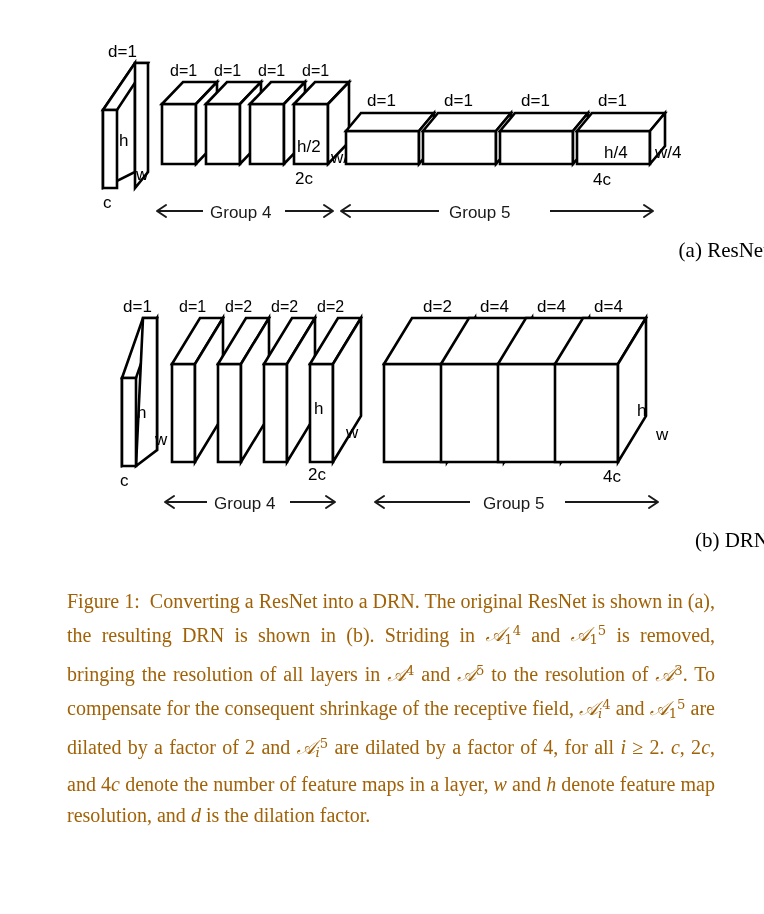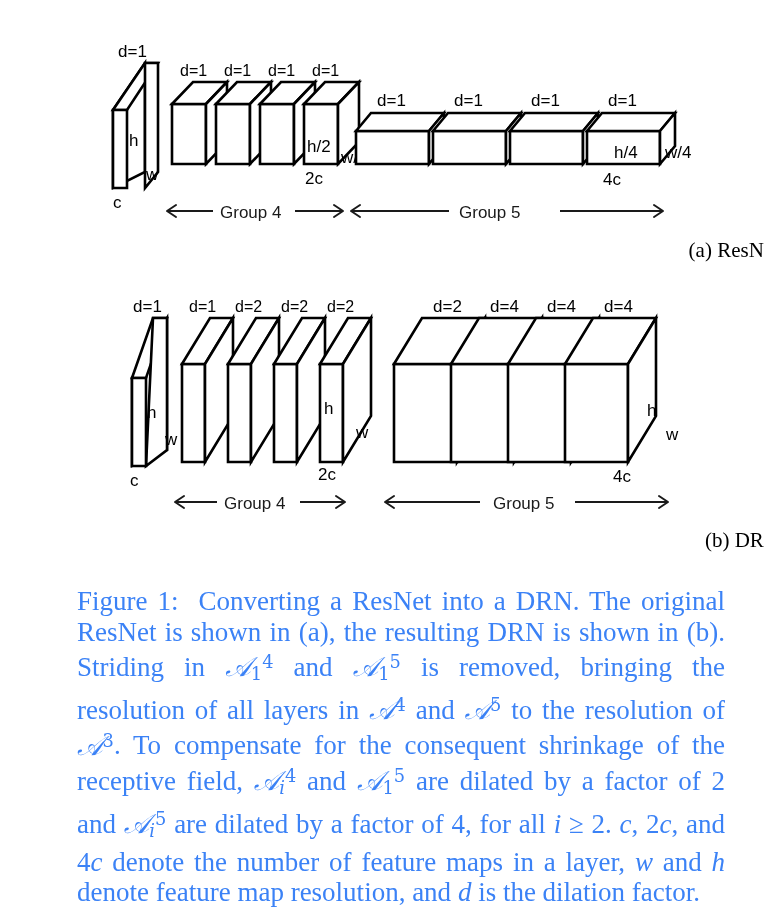--- a/index.html
+++ b/index.html
@@ -10,21 +10,21 @@
   body {
     width: 764px;
     height: 914px;
     position: relative;
     font-family: "Liberation Serif", "DejaVu Serif", serif;
     color: #000000;
     overflow: hidden;
   }
   #figure-root {
     position: absolute;
-    left: 15px; top: 0;
+    left: 5px; top: 0;
     width: 640px;
     height: 914px;
   }
   svg.diagram {
     position: absolute;
     left: 0;
     top: 0;
     display: block;
   }
   .box-face {
@@ -67,25 +67,25 @@
   }
   #subcaption-a { top: 238px; }
   #subcaption-b { top: 528px; }
 
   #caption {
     position: absolute;
     left: 62px;
     top: 586px;
     width: 648px;
     font-family: "Liberation Serif", "DejaVu Serif", serif;
-    font-size: 27px;
+    font-size: 20px;
     line-height: 30.5px;
     text-align: justify;
     text-justify: inter-word;
-    color: #3b82f6;
+    color: #a16207;
   }
   #caption .mathcal {
     font-family: "DejaVu Serif", serif;
     font-style: italic;
   }
   #caption i { font-style: italic; }
   #caption sup, #caption sub {
     font-size: 0.66em;
     font-style: normal;
   }

